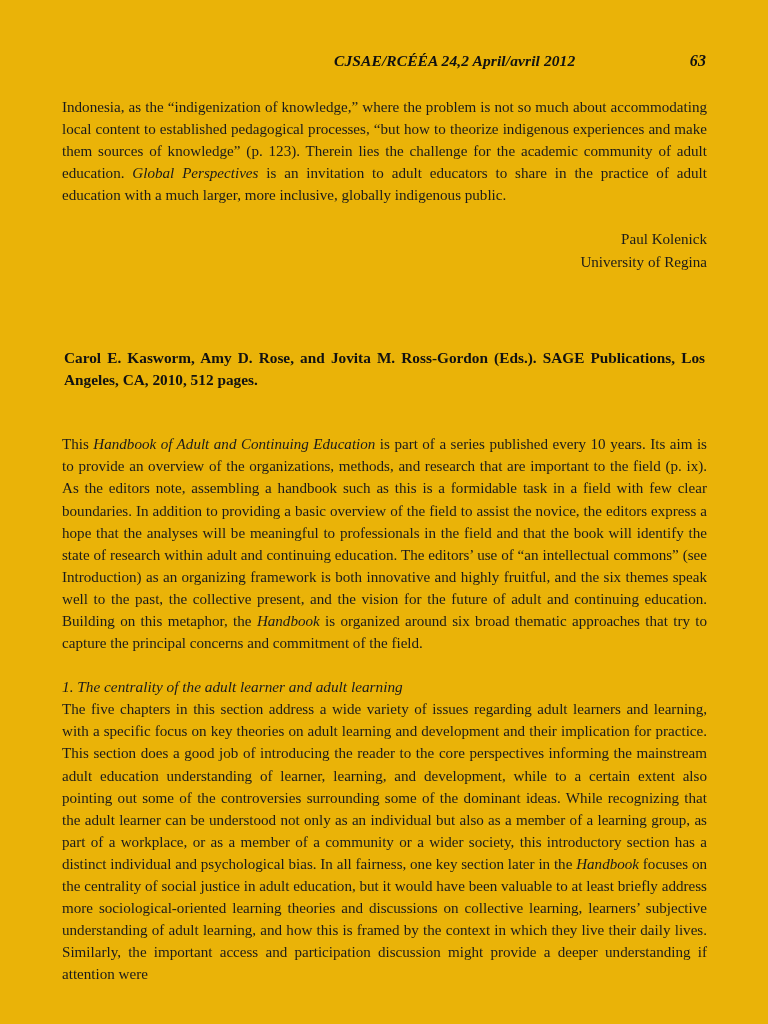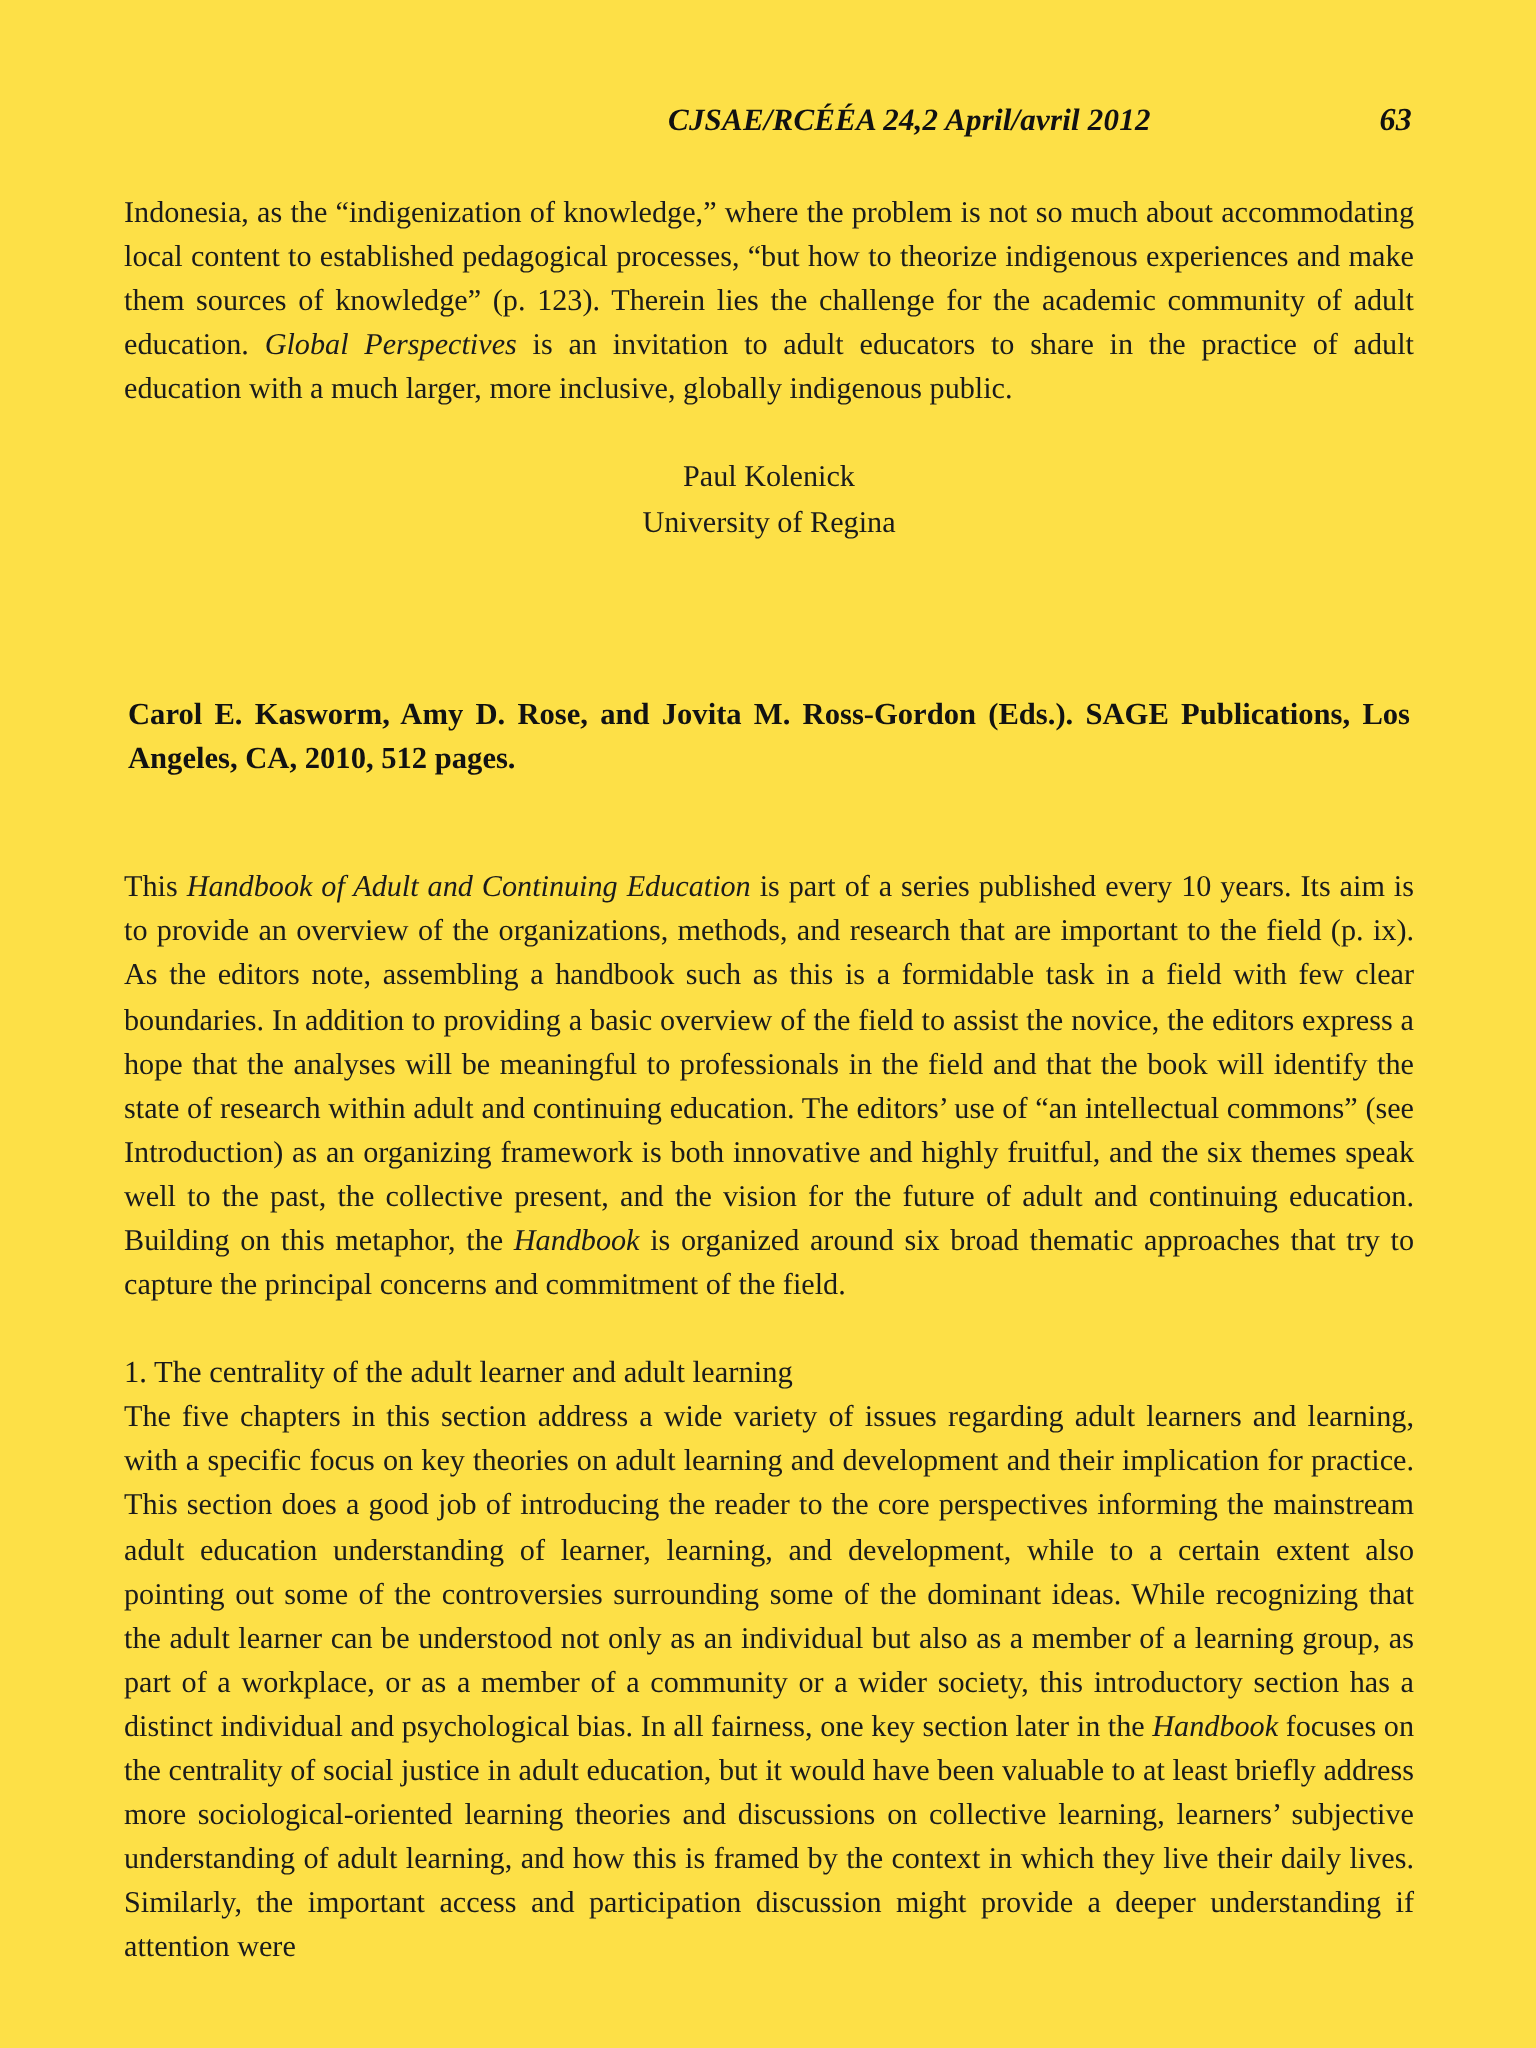--- a/index.html
+++ b/index.html
@@ -16,21 +16,21 @@
     color: #1a1a1a;
     -webkit-font-smoothing: antialiased;
   }
 
   .page {
     position: absolute;
     left: 0;
     top: 0;
     width: 768px;
     height: 1024px;
-    background: #fde047;
+    background: #eab308;
   }
 
   
   .runhead {
     position: absolute;
     left: 62px;
     top: 52px;
     width: 644px;
     display: flex;
     align-items: baseline;
@@ -64,21 +64,21 @@
     text-align: justify;
     text-justify: inter-word;
     color: #1b1b1b;
     hyphens: none;
   }
 
   .byline {
     margin: 0;
     font-size: 15.1px;
     line-height: 22.1px;
-    text-align: center;
+    text-align: right;
     color: #1b1b1b;
   }
   .gap-md { height: 22px; }
   .gap-lg { height: 32px; }
   .gap-xl { height: 40px; }
 
   h1.book-title {
     margin: 0;
     font-size: 20.4px;
     line-height: 27px;
@@ -95,20 +95,21 @@
     font-weight: bold;
     text-align: justify;
     color: #121212;
   }
 
   h2.section-heading {
     margin: 0;
     font-size: 15.3px;
     line-height: 22.1px;
     font-weight: normal;
+    font-style: italic;
     text-align: left;
     color: #1b1b1b;
   }
 
   em { font-style: italic; font-family: Liberation Serif, serif; }
 </style>
 </head>
 <body>
 
 <div class="page">

